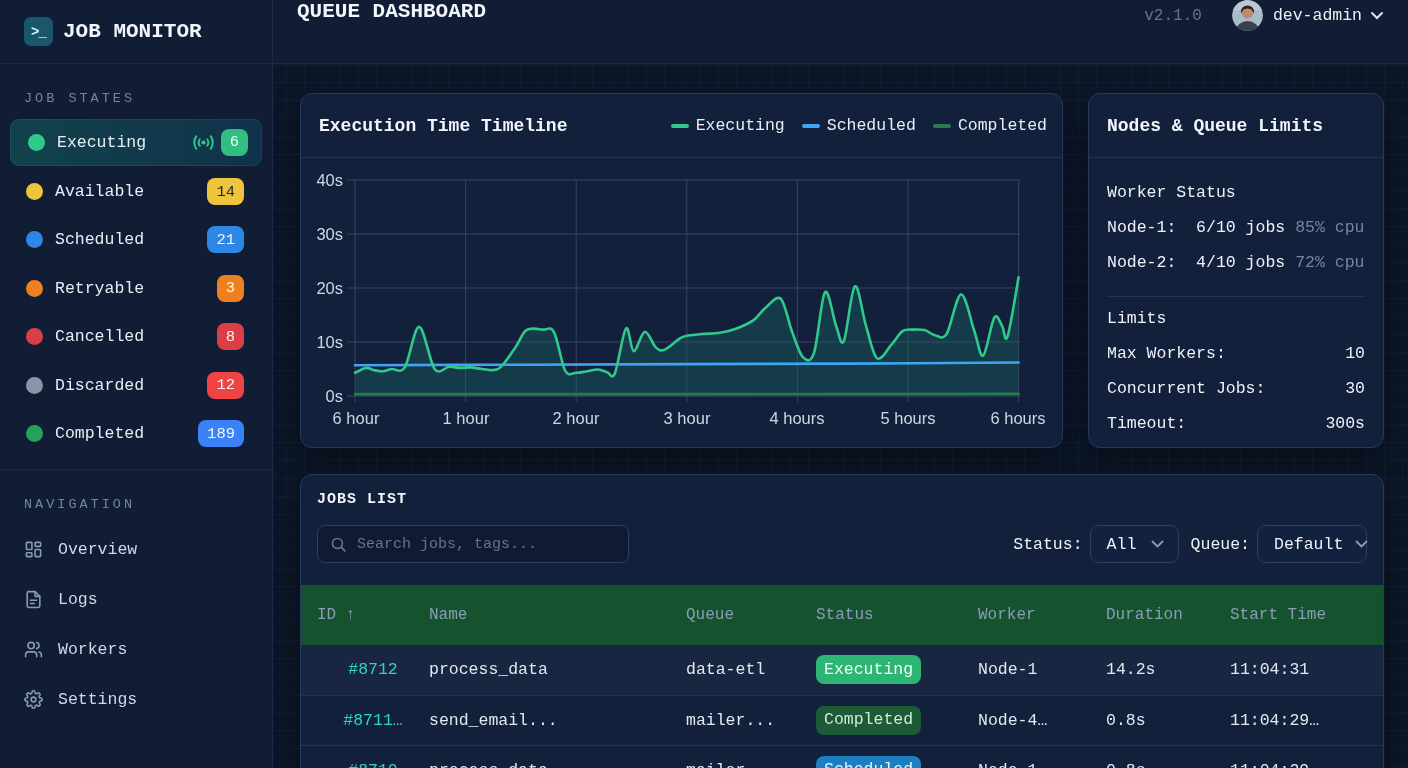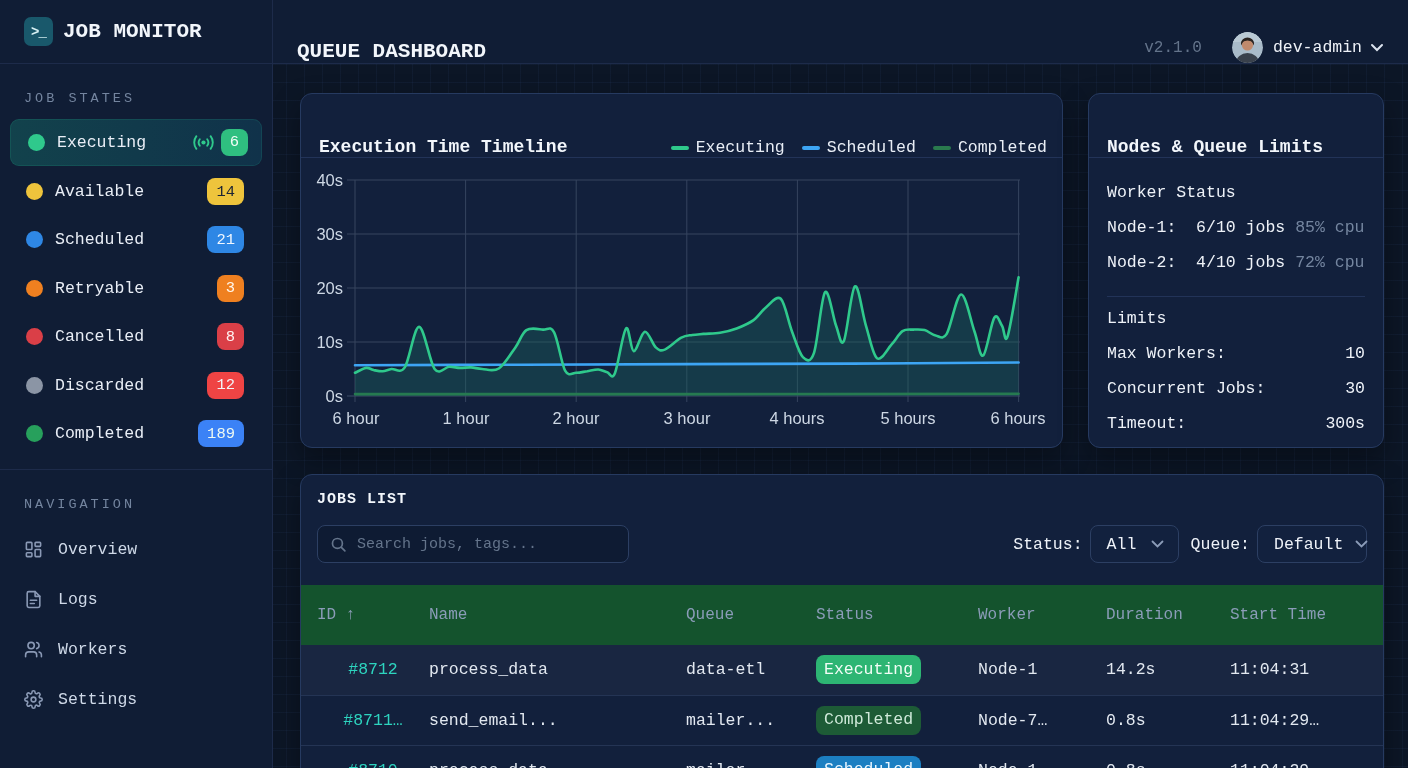--- a/index.html
+++ b/index.html
@@ -18,29 +18,29 @@
 .state-item { height:48.4px; display:flex; align-items:center; padding:0 28px 0 26px; }
 .state-item.active { height:47px; margin:0 10px 1.4px 10px; padding:0 14px 0 18px; border-radius:9px; background:linear-gradient(90deg,#12424c,#10324a); box-shadow:inset 0 0 0 1px rgba(45,212,160,0.12); }
 .dot { width:17px; height:17px; border-radius:50%; margin-right:12px; flex:none; }
 .state-label { font-size:16.5px; color:#e9eef6; flex:1; }
 .badge { font-size:15.5px; padding:1.5px 9px; border-radius:8px; line-height:1.55; }
 .sig { margin-right:6px; }
 .side-div { border-top:1px solid #1d2b4a; margin-top:11px; }
 .nav-item { height:50px; display:flex; align-items:center; padding:0 24px; color:#cfd9e8; font-size:16.5px; }
 .nav-item svg { margin-right:15px; flex:none; }
 
-.header { position:absolute; left:273px; top:0; right:0; height:64px; background:#101d35; border-bottom:1px solid #1d2b4a; display:flex; align-items:flex-end; padding:0 24px; z-index:4; }
+.header { position:absolute; left:273px; top:0; right:0; height:64px; background:#101d35; border-bottom:1px solid #1d2b4a; display:flex; align-items:flex-start; padding:0 24px; z-index:4; }
 .header h1 { font-size:21px; font-weight:bold; color:#f2f6fb; }
 .header .right { margin-left:auto; display:flex; align-items:center; }
 .ver { color:#64748b; font-size:16px; margin-right:30px; }
 .avatar { width:31px; height:31px; border-radius:50%; overflow:hidden; margin-right:10px; }
 .uname { font-size:16.5px; color:#eef2f8; margin-right:8px; }
 
 .card { position:absolute; background:#12203c; border:1px solid #263a60; border-radius:12px; box-shadow:0 12px 28px rgba(0,0,0,0.35); }
-.card-head { height:64px; display:flex; align-items:flex-end; padding:0 15px 0 18px; border-bottom:1px solid #223358; }
+.card-head { height:64px; display:flex; align-items:center; padding:0 15px 0 18px; border-bottom:1px solid #223358; }
 .card-title { font-size:18px; font-weight:bold; color:#f2f6fb; }
 #chart-card { left:300px; top:93px; width:763px; height:355px; }
 #nodes-card { left:1088px; top:93px; width:296px; height:355px; }
 #jobs-card  { left:300px; top:474px; width:1084px; height:396px; }
 .legend { margin-left:auto; display:flex; align-items:center; }
 .leg { display:flex; align-items:center; margin-left:17px; font-size:16.5px; color:#e9eef6; }
 .leg i { width:18px; height:4px; border-radius:2px; margin-right:7px; }
 
 .nbody { padding:16.5px 18px 0; font-size:16.5px; }
 .nbody .r { height:35px; display:flex; align-items:center; color:#eef2f8; white-space:pre; }
@@ -302,21 +302,21 @@
           <td><span class="pill p-exec">Executing</span></td>
           <td>Node-1</td>
           <td>14.2s</td>
           <td>11:04:31</td>
         </tr>
       <tr>
           <td class="cid">#8711…</td>
           <td>send_email...</td>
           <td>mailer...</td>
           <td><span class="pill p-comp">Completed</span></td>
-          <td>Node-7…</td>
+          <td>Node-4…</td>
           <td>0.8s</td>
           <td>11:04:29…</td>
         </tr>
       <tr>
           <td class="cid">#8710</td>
           <td>process_data</td>
           <td>mailer...</td>
           <td><span class="pill p-sched">Scheduled</span></td>
           <td>Node-1</td>
           <td>0.8s</td>

